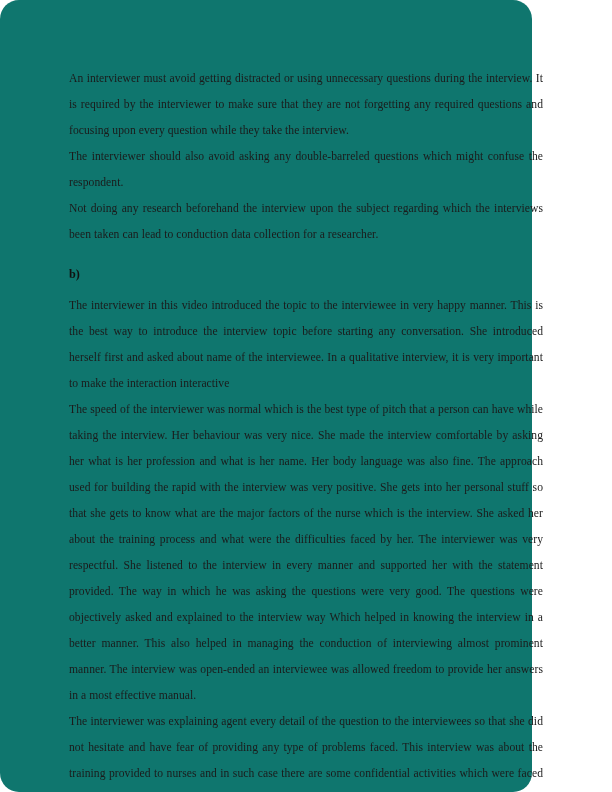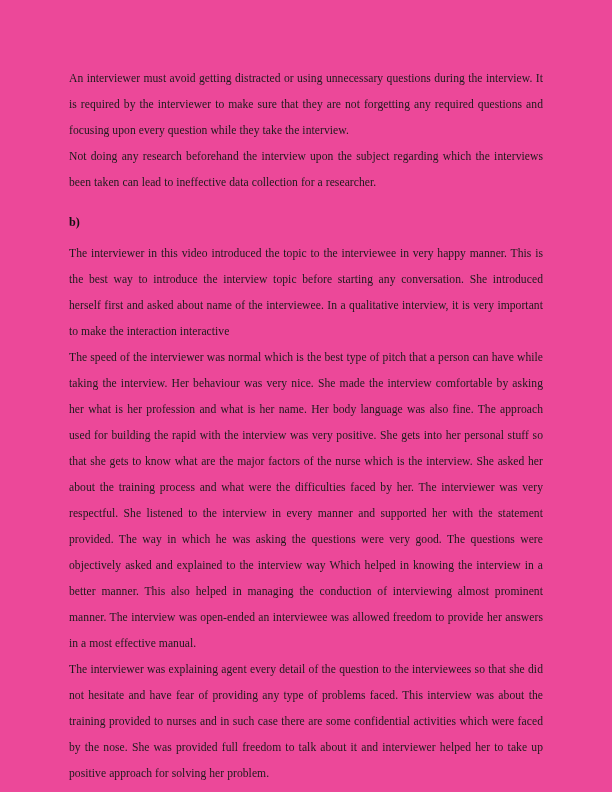--- a/index.html
+++ b/index.html
@@ -10,24 +10,25 @@
   body {
     width: 612px;
     height: 792px;
     overflow: hidden;
     font-family: "Liberation Serif", "DejaVu Serif", serif;
     color: #1b1b1b;
     -webkit-font-smoothing: antialiased;
   }
   #page {
     position: relative;
-    width: 612px;
+    width: 532px;
     height: 792px;
-    background: #ec4899;
+    background: #0f766e;
     box-sizing: border-box;
+    border-radius: 19px;
   }
   #content {
     position: absolute;
     left: 69px;
     top: 66px;
     width: 474px;
   }
   p.para {
     margin: 0;
     padding: 0;
@@ -51,22 +52,23 @@
   .spacer-after-heading { height: 6px; }
 </style>
 </head>
 <body>
 
 <div id="page">
   <div id="content">
 
     <p class="para">An interviewer must avoid getting distracted or using unnecessary questions during the interview. It is required by the interviewer to make sure that they are not forgetting any required questions and focusing upon every question while they take the interview.</p>
 
+    <p class="para">The interviewer should also avoid asking any double-barreled questions which might confuse the respondent.</p>
 
-    <p class="para">Not doing any research beforehand the interview upon the subject regarding which the interviews been taken can lead to ineffective data collection for a researcher.</p>
+    <p class="para">Not doing any research beforehand the interview upon the subject regarding which the interviews been taken can lead to conduction data collection for a researcher.</p>
 
 
     <div class="spacer-before-heading"></div>
 
     <h2 class="heading">b)</h2>
 
     <div class="spacer-after-heading"></div>
 
     <p class="para">The interviewer in this video introduced the topic to the interviewee in very happy manner. This is the best way to introduce the interview topic before starting any conversation. She introduced herself first and asked about name of the interviewee. In a qualitative interview, it is very important to make the interaction interactive</p>
 

